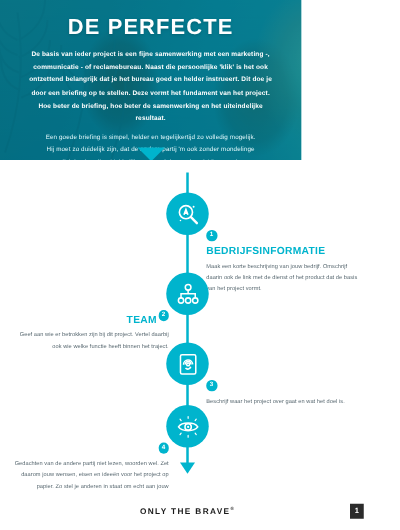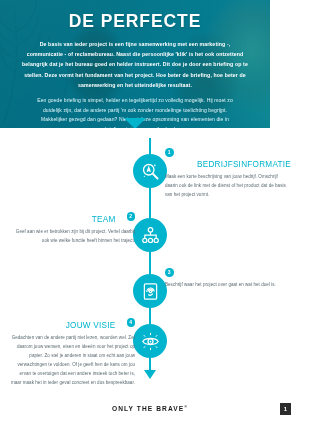--- a/index.html
+++ b/index.html
@@ -7,21 +7,21 @@
   body {
     font-family:"Liberation Sans", sans-serif;
     background:#ffffff;
     position:relative;
     overflow:hidden;
   }
 
   
   .hero {
     position:relative;
-    width:270px;
+    width:241px;
     height:128px;
     overflow:hidden;
     background:#0a8fa0;
   }
   .hero-photo {
     position:absolute; inset:0;
     background:
       radial-gradient(ellipse 70px 90px at 252px 52px, rgba(225,185,150,0.85) 0%, rgba(190,150,120,0.5) 42%, rgba(0,0,0,0) 70%),
       radial-gradient(ellipse 46px 62px at 205px 78px, rgba(120,95,78,0.75) 0%, rgba(80,64,52,0.3) 55%, rgba(0,0,0,0) 76%),
       radial-gradient(ellipse 40px 58px at 96px 66px, rgba(70,62,52,0.8) 0%, rgba(50,46,40,0.35) 55%, rgba(0,0,0,0) 78%),
@@ -104,42 +104,41 @@
     background:#00b4cd;
     display:flex; align-items:center; justify-content:center;
     left:133px;
   }
   .bubble svg { width:21px; height:21px; display:block; }
 
   .side { position:absolute; width:126px; }
   .side-right { left:165px; text-align:left; }
   .side-left  { left:9px;  text-align:right; }
 
-  .sec-head { display:flex; align-items:flex-start; gap:11px; }
+  .sec-head { display:flex; align-items:flex-start; gap:1px;margin-top:36px; }
   .sec-head.rtl { justify-content:flex-end; }
   .badge {
     flex:0 0 auto;
     width:8.5px; height:8.5px;
     border-radius:50%;
     background:#00b4cd;
     color:#ffffff;
     font-size:5px;
     font-weight:bold;
     line-height:8.5px;
     text-align:center;
   }
   .sec-title {
     color:#00b4cd;
     font-size:8.2px;
-    font-weight:normal;
+    font-weight:bold;
     letter-spacing:.25px;
     text-transform:uppercase;
     line-height:1.12;
     padding-top:3px;
-    text-align:right;
   }
   .sec-text {
     margin-top:3px;
     color:#5a6a72;
     font-size:4.5px;
     line-height:2.0;
     letter-spacing:.05px;
   }
 
   
@@ -276,21 +275,20 @@
     <div class="bubble" style="top:196px">
       <svg viewBox="0 0 24 24" fill="none" stroke="#ffffff" stroke-width="1.4">
         <path d="M3.2 12 C6.2 7.4, 17.8 7.4, 20.8 12 C17.8 16.6, 6.2 16.6, 3.2 12 Z"></path>
         <circle cx="12" cy="12" r="2.9"></circle>
         <circle cx="12" cy="12" r="1" fill="#ffffff" stroke="none"></circle>
         <path d="M12 4.2 V2.6 M5.6 6.2 L4.6 5.0 M18.4 6.2 L19.4 5.0 M12 19.8 V21.4 M5.6 17.8 L4.6 19 M18.4 17.8 L19.4 19" stroke-width="1.1" stroke-linecap="round"></path>
       </svg>
     </div>
     <div class="side side-left" style="top:190px">
       <div class="sec-head rtl">
-        <span class="sec-title">JOUW VISIE</span>
         <span class="badge">4</span>
       </div>
       <div class="sec-text">Gedachten van de andere partij niet lezen, woorden wel. Zet daarom jouw wensen, eisen en ideeën voor het project op papier. Zo stel je anderen in staat om echt aan jouw verwachtingen te voldoen. Of je geeft hen de kans om jou ervan te overtuigen dat een andere insteek toch beter is, maar maak het in ieder geval concreet en dus bespreekbaar.</div>
     </div>
   </div>
 </main>
 
 <footer class="footer">
   <div class="logo">
     <span>ONLY THE BRAVE</span><sup>®</sup>

